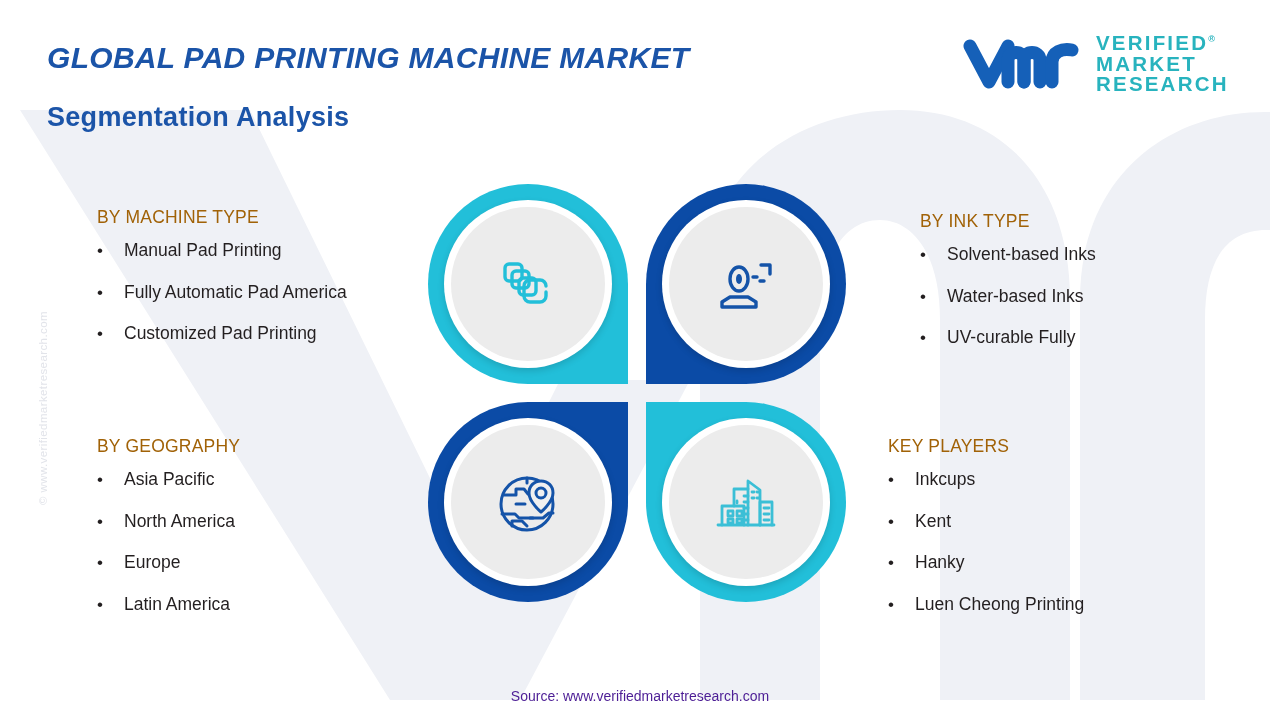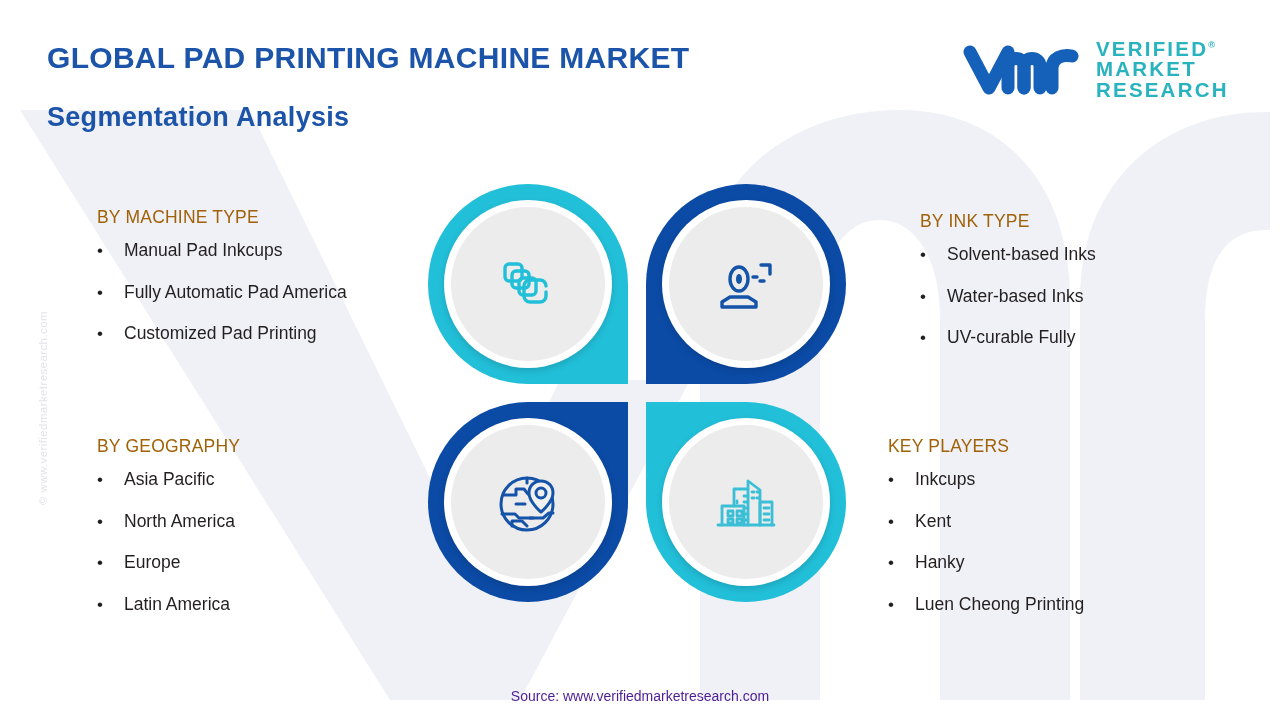--- a/index.html
+++ b/index.html
@@ -13,30 +13,30 @@
 
   
   .bg-wrap { position:absolute; inset:0; overflow:hidden; z-index:0; }
   .bg-wrap svg { position:absolute; left:0; top:0; }
 
   
   .header { position:absolute; left:0; top:0; width:1280px; height:130px; z-index:3; }
   .title {
     position:absolute; left:47px; top:41px;
     font-size:30px; font-weight:bold; letter-spacing:.3px;
-    color:#1B54A8; white-space:nowrap;
+    color:#1B54A8; white-space:nowrap;font-style:italic;
   }
   .subtitle {
     position:absolute; left:47px; top:102px;
     font-size:27px; font-weight:bold; letter-spacing:.3px;
     color:#1B54A8; white-space:nowrap;
   }
 
   
-  .logo { position:absolute; left:962px; top:28px; width:280px; height:72px; display:flex; align-items:flex-end; gap:14px; }
+  .logo { position:absolute; left:962px; top:28px; width:280px; height:72px; display:flex; align-items:center; gap:14px; }
   .logo-mark { width:120px; height:60px; flex:none; }
   .logo-text { display:flex; flex-direction:column; justify-content:center; line-height:1.0; position:relative; }
   .logo-text span {
     color:#28B3BE; font-size:20.5px; font-weight:bold; letter-spacing:2.2px;
     font-family:"Liberation Sans", sans-serif;
   }
   .logo-text .l1 { position:relative; }
   .logo-reg { font-size:9px; vertical-align:super; letter-spacing:0; }
 
   
@@ -141,21 +141,21 @@
   </span>
 </div>
 
 <div class="side-mark">© www.verifiedmarketresearch.com</div>
 
 <div class="seg seg-machine">
   <div class="seg-title">BY MACHINE TYPE</div>
   <ul>
     <li>
         <span class="bullet">•</span>
-        <span>Manual Pad Inkcups</span>
+        <span>Manual Pad Printing</span>
       </li>
     <li>
         <span class="bullet">•</span>
         <span>Fully Automatic Pad America</span>
       </li>
     <li>
         <span class="bullet">•</span>
         <span>Customized Pad Printing</span>
       </li>
   </ul>

